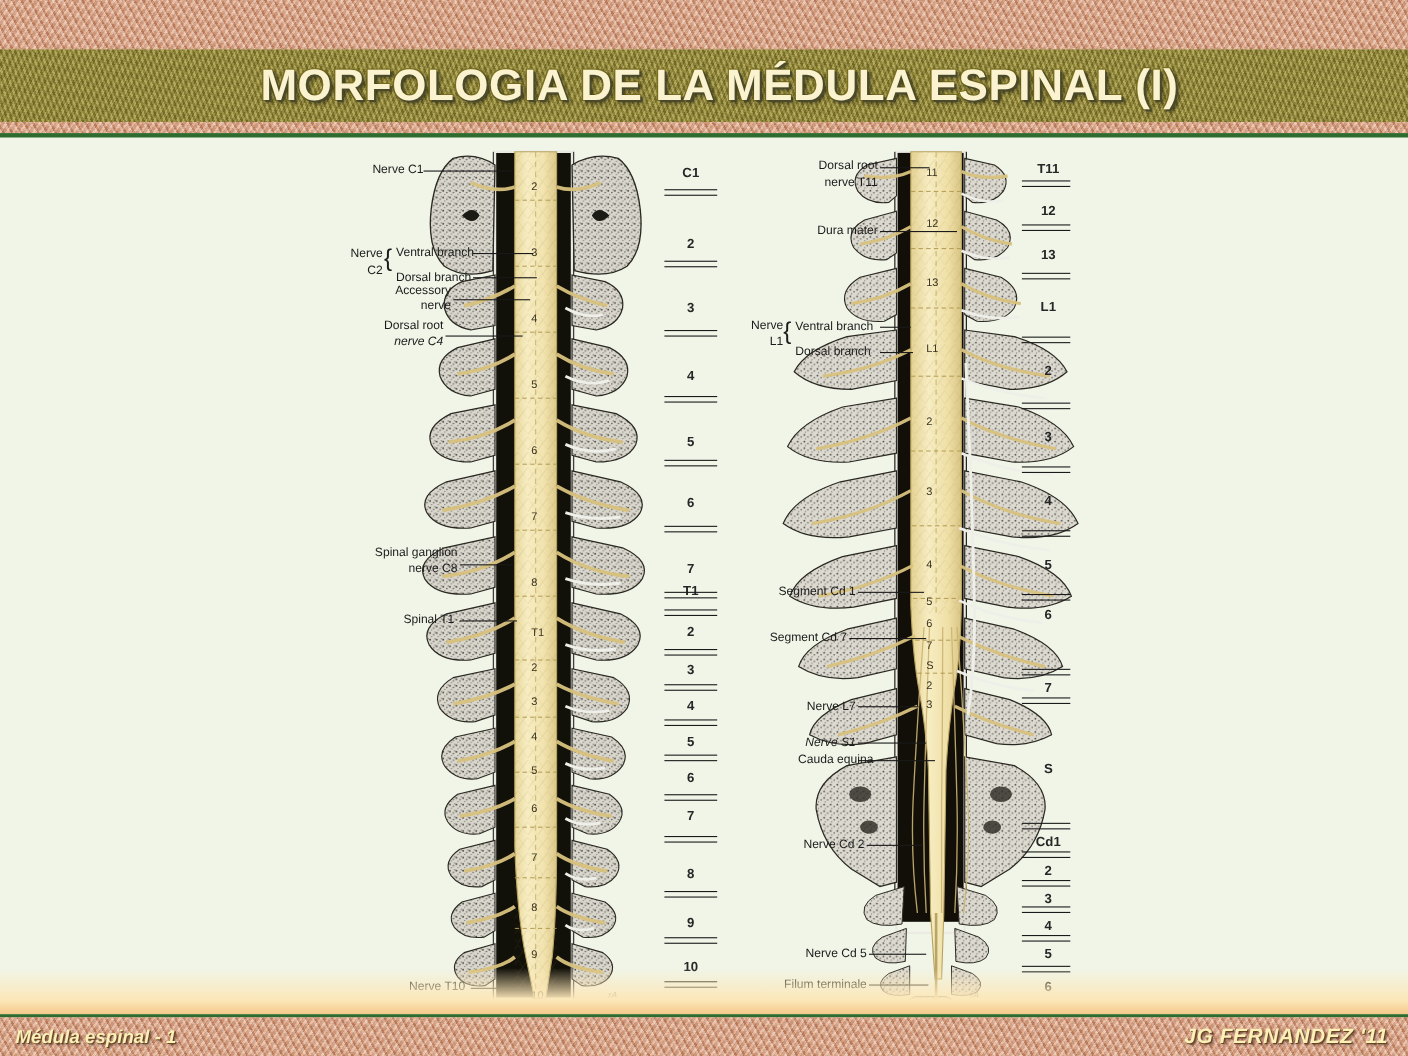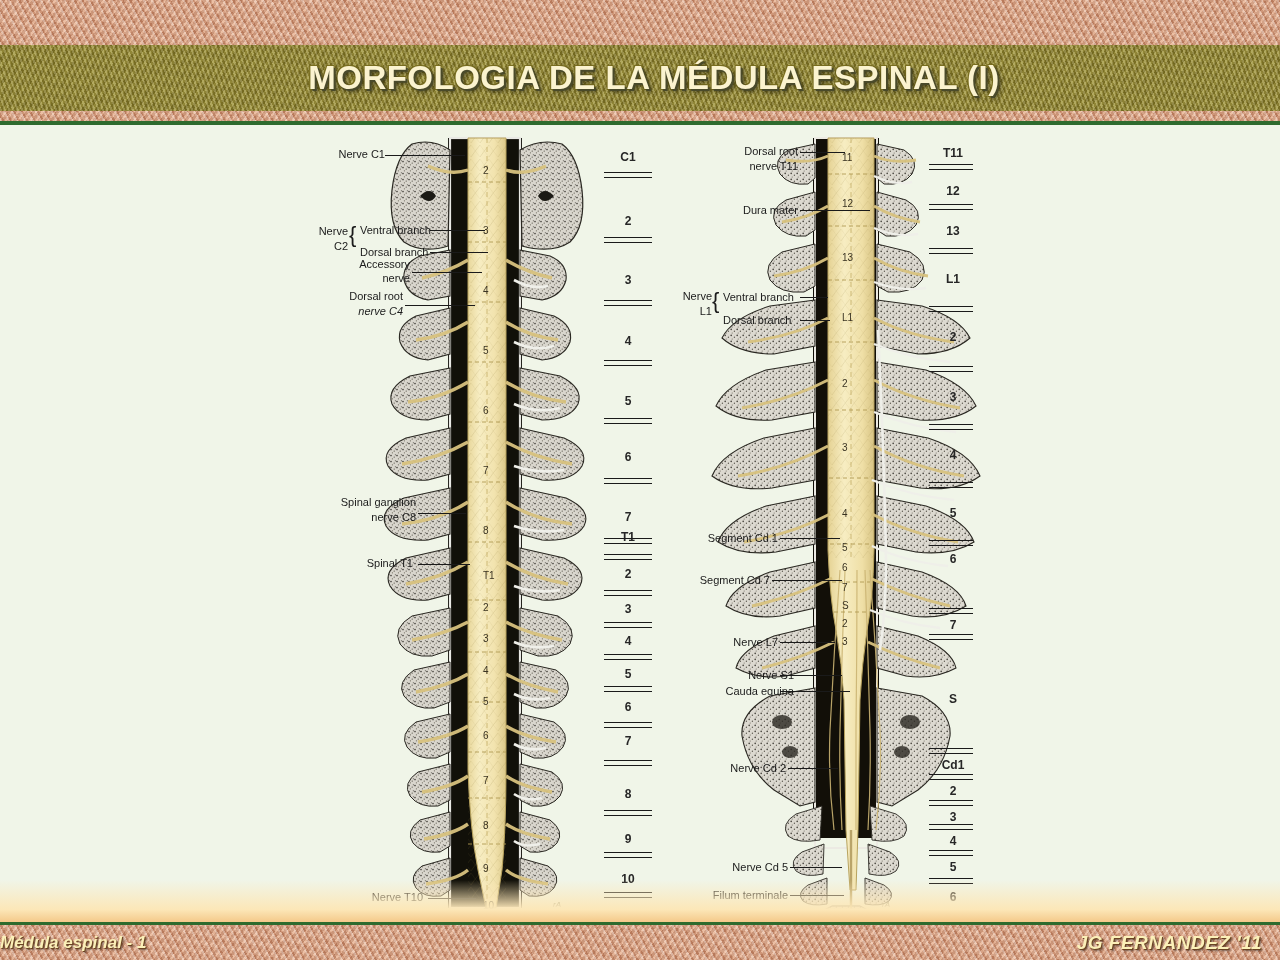--- a/index.html
+++ b/index.html
@@ -25,41 +25,41 @@
     background-image:
       repeating-linear-gradient(70deg, rgba(255,255,255,.15) 0 2px, rgba(70,60,10,.22) 2px 4px),
       repeating-linear-gradient(-62deg, rgba(60,55,10,.20) 0 3px, rgba(220,215,140,.17) 3px 6px),
       repeating-linear-gradient(5deg, rgba(150,140,55,.40) 0 6px, rgba(125,115,40,.40) 6px 11px);
   }
   #banner-top-strip{top:0;height:45px;}
   #banner-title-band{top:45px;height:66px;display:flex;align-items:center;justify-content:center;}
   #banner-bottom-strip{top:111px;height:10px;}
   #banner-green-rule{top:121px;height:4px;background:#2E6B2E;}
   #title-text{
-    font-size:33px;font-weight:bold;letter-spacing:.5px;
+    font-size:40px;font-weight:bold;letter-spacing:.5px;
     color:#FBF3CF;
     text-shadow:
       2px 2px 0 #4A4A2A, 3px 3px 4px rgba(0,0,0,.55),
       -1px -1px 0 #7a6f20, 1px -1px 0 #7a6f20, -1px 1px 0 #7a6f20;
     white-space:nowrap;
     margin-left:28px;
   }
 
   
   #footer-fade{position:absolute;left:0;top:880px;width:1280px;height:42px;
     background:linear-gradient(to bottom,rgba(240,245,232,0) 0%, #FCE7B8 70%, #F4C98A 100%);}
   #footer-green-rule{position:absolute;left:0;top:922px;width:1280px;height:3px;background:#2E6B2E;}
   #footer-band{position:absolute;left:0;top:925px;width:1280px;height:35px;
     display:flex;align-items:center;justify-content:space-between;}
   .footer-txt{
     font-size:17px;font-weight:bold;font-style:italic;color:#FBF0B8;
     text-shadow:1px 1px 0 #6B4422, 2px 2px 2px rgba(0,0,0,.45);
     white-space:nowrap;
   }
-  #footer-left{text-align:center;}
+  #footer-left{padding-left:14px;text-align:center;}
   #footer-right{padding-right:18px;font-size:19px;letter-spacing:.5px;}
 
   
   #vista-wrap{position:absolute;left:47px;top:843px;width:310px;height:47px;}
   #vista-shadow{position:absolute;left:10px;top:-5px;width:310px;height:47px;background:#F6E8BE;}
   #vista-box{position:absolute;left:0;top:0;width:300px;height:45px;
     background:linear-gradient(to bottom,#E4E4E4 0%, #CFCFCF 32%, #9A9A9A 66%, #8C8C8C 100%);
     display:flex;align-items:center;justify-content:center;}
   #vista-text{font-size:30px;font-weight:bold;color:#FBF0B0;letter-spacing:.5px;
     text-shadow:2px 2px 0 #5A5A4A, 3px 3px 3px rgba(0,0,0,.5);white-space:nowrap;}
@@ -467,21 +467,21 @@
 
     <div class="lbl r" style="left:0px;top:160px;width:42px;">Nerve</div>
     <div class="lbl r" style="left:0px;top:175px;width:42px;">L1</div>
     <div class="brace" style="left:42px;top:158px;">{</div>
     <div class="lbl" style="left:53px;top:161px;">Ventral branch</div>
     <div class="lbl" style="left:53px;top:184px;">Dorsal branch</div>
 
     <div class="lbl r" style="left:0px;top:402px;width:108px;">Segment Cd 1</div>
     <div class="lbl r" style="left:0px;top:444px;width:100px;">Segment Cd 7</div>
     <div class="lbl r" style="left:0px;top:506px;width:108px;">Nerve L7</div>
-    <div class="lbl r" style="left:16px;top:539px;width:108px;">Nerve S1</div>
+    <div class="lbl r" style="left:0px;top:539px;width:108px;font-style:italic;">Nerve S1</div>
     <div class="lbl r" style="left:16px;top:555px;width:108px;">Cauda equina</div>
     <div class="lbl r" style="left:0px;top:632px;width:116px;">Nerve Cd 2</div>
     <div class="lbl r" style="left:0px;top:731px;width:118px;">Nerve Cd 5</div>
     <div class="lbl r" style="left:0px;top:759px;width:118px;">Filum terminale</div>
 
     <div class="sig" style="left:212px;top:770px;">rA</div>
   </div>
 
   <div id="scale-right" style="position:absolute;left:925px;top:130px;width:60px;height:790px;">
       <div class="scale-num" style="left: 0px; top: 16px; width: 56px; text-align: center;">T11</div>

